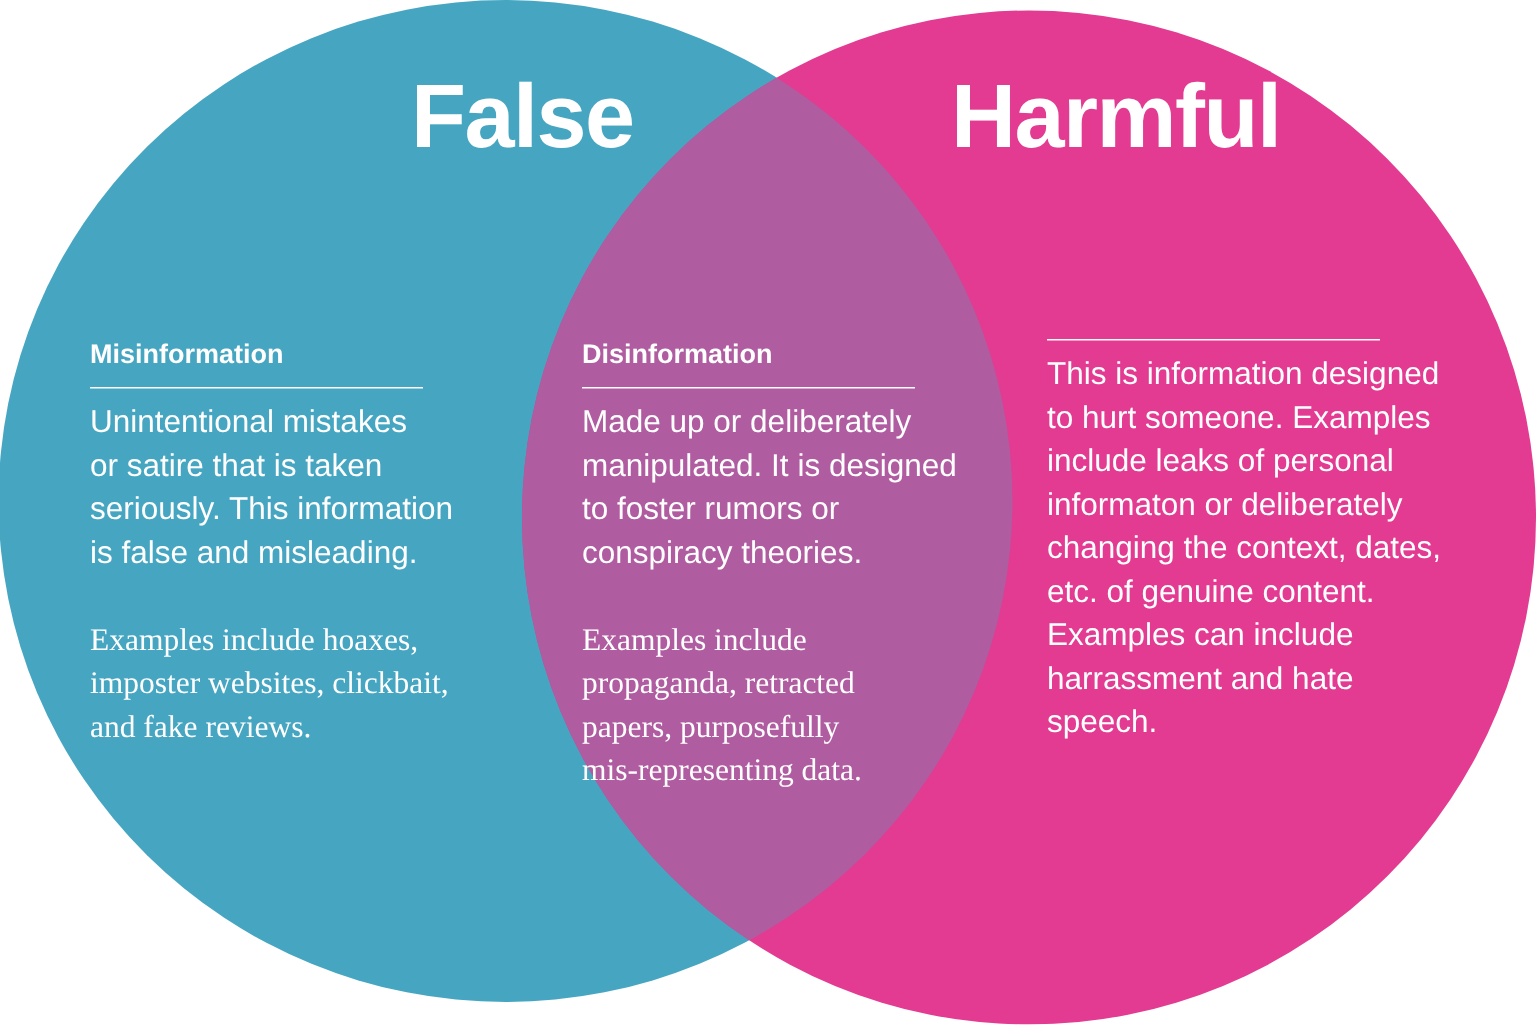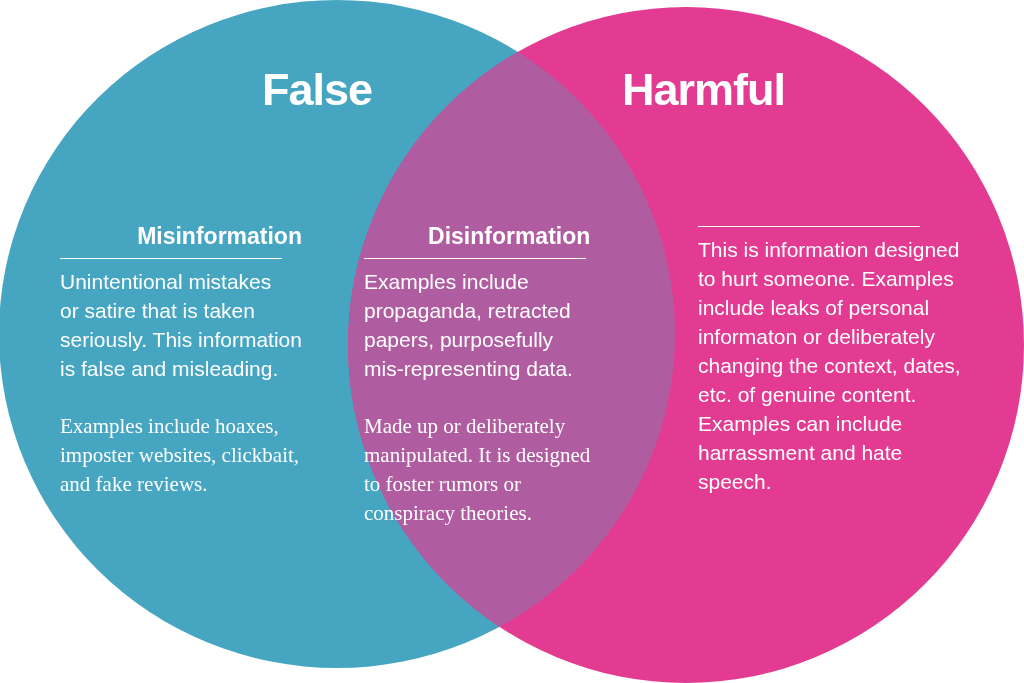--- a/index.html
+++ b/index.html
@@ -1,20 +1,20 @@
 <!DOCTYPE html>
 <html><head>
 <meta charset="utf-8">
 <style>
   html, body { margin: 0; padding: 0; background: #ffffff; }
   body { width: 1024px; height: 683px; position: relative; overflow: hidden; font-family: "Liberation Sans", sans-serif; color: #ffffff; }
   svg.venn { position: absolute; left: 0; top: 0; }
-  .big-title { position: absolute; top: 50px; font-weight: bold; font-size: 45px; letter-spacing: -1px; line-height: 80px; }
+  .big-title { position: absolute; top: 38px; font-weight: bold; font-size: 60px; letter-spacing: -1px; line-height: 80px; margin-left: 12px; }
   .section { position: absolute; top: 220px; }
-  .section h2 { margin: 0; font-size: 23px; font-weight: bold; line-height: 32px; text-align: right; }
+  .section h2 { margin: 0; font-size: 18px; font-weight: bold; line-height: 32px; }
   .section .rule { height: 1px; background: #ffffff; width: 222px; margin-top: 6px; margin-bottom: 8px; }
   .section p { margin: 0; font-size: 21px; line-height: 29px; white-space: pre-line; }
   .section p + p { margin-top: 29px; font-family: Liberation Serif, serif; }
 </style>
 </head>
 <body>
 
 <svg class="venn" width="1024" height="683" viewBox="0 0 1024 683">
   <defs>
     <clipPath id="clip-left">
@@ -34,31 +34,31 @@
   <div class="rule"></div>
   <p>Unintentional mistakes
 or satire that is taken
 seriously. This information
 is false and misleading.</p>
   <p>Examples include hoaxes,
 imposter websites, clickbait,
 and fake reviews.</p>
 </div>
 
-<div class="section" style="left:364px;">
+<div class="section" style="left:388px;">
   <h2>Disinformation</h2>
   <div class="rule"></div>
+  <p>Made up or deliberately
+manipulated. It is designed
+to foster rumors or
+conspiracy theories.</p>
   <p>Examples include
 propaganda, retracted
 papers, purposefully
 mis-representing data.</p>
-  <p>Made up or deliberately
-manipulated. It is designed
-to foster rumors or
-conspiracy theories.</p>
 </div>
 
 <div class="section" style="left:698px;">
   <div class="rule"></div>
   <p>This is information designed
 to hurt someone. Examples
 include leaks of personal
 informaton or deliberately
 changing the context, dates,
 etc. of genuine content.

